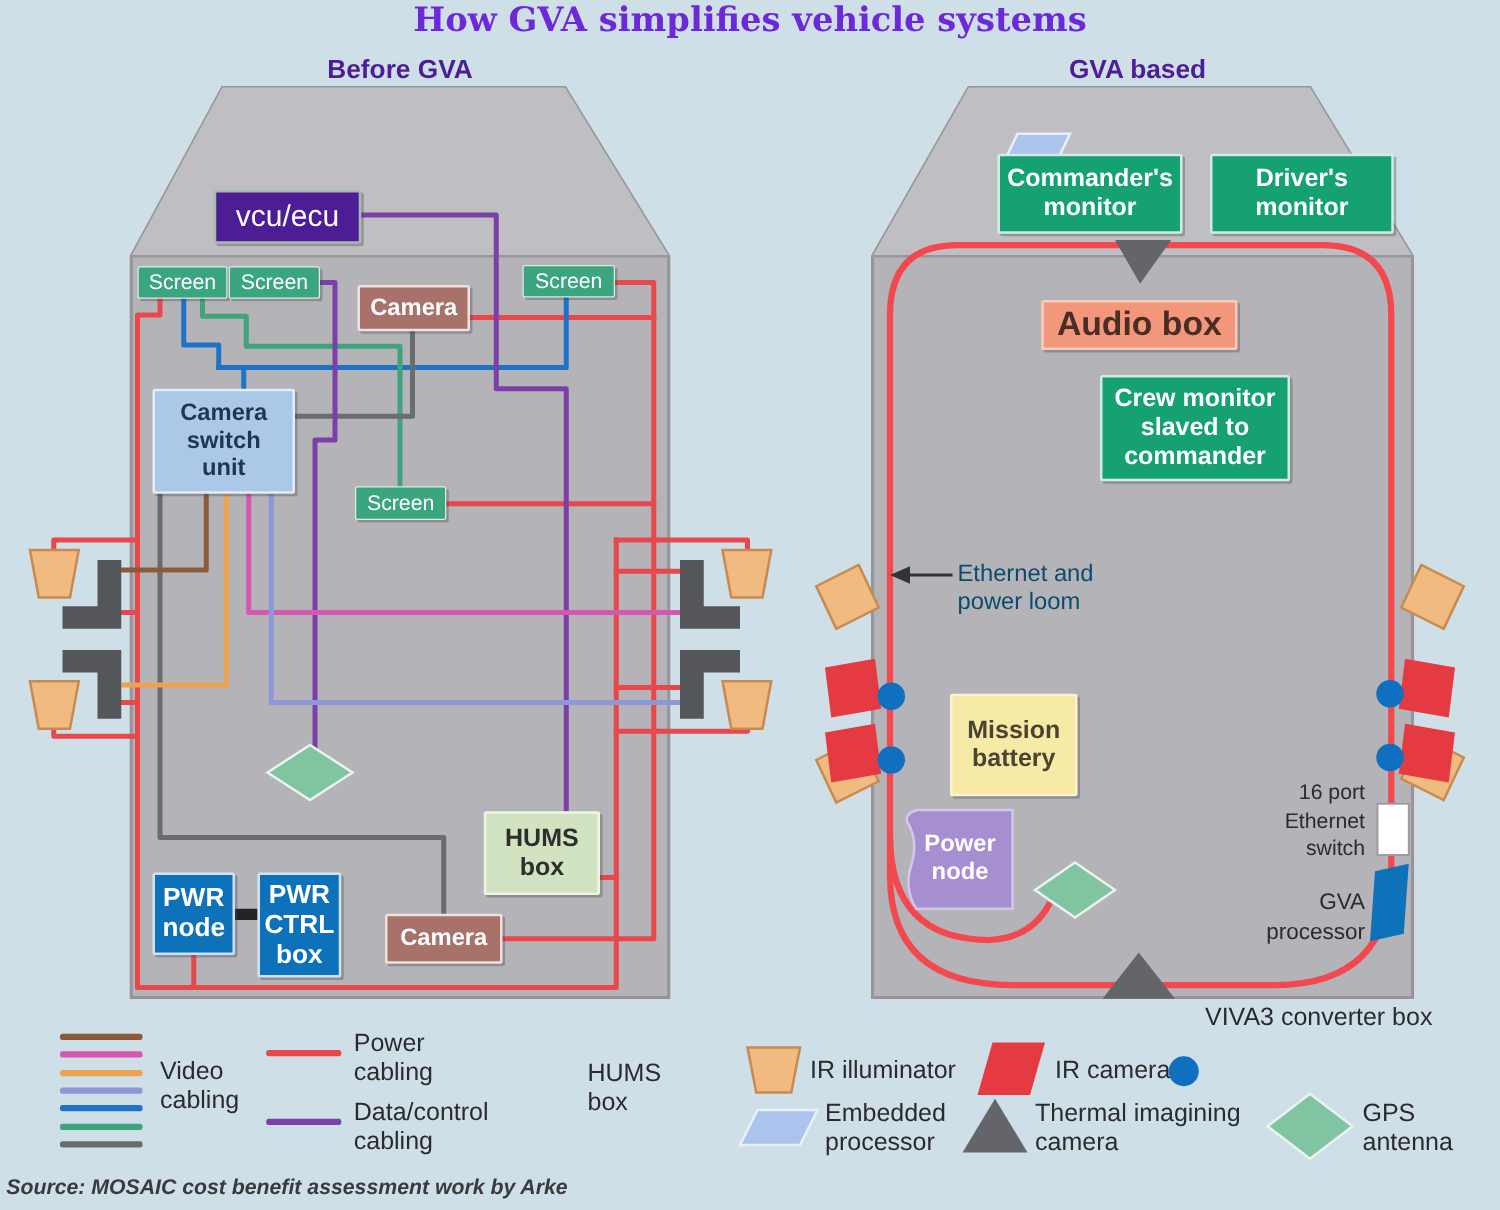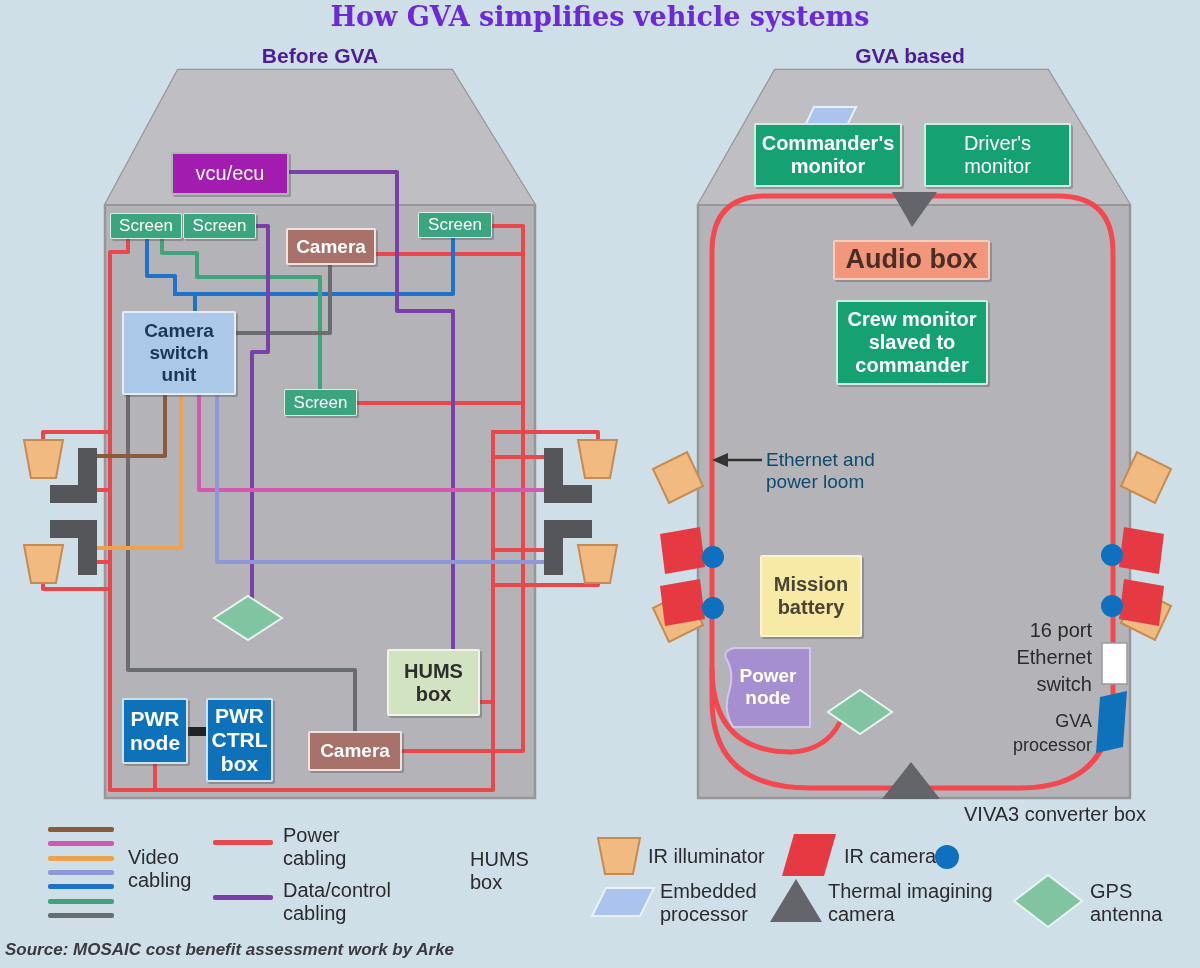--- a/index.html
+++ b/index.html
@@ -3,21 +3,21 @@
 <meta charset="utf-8">
 <style>
   html,body{margin:0;padding:0;}
   #stage{position:relative;width:1200px;height:968px;background:#cfdfe8;overflow:hidden;
          font-family:"Liberation Sans",sans-serif;}
   #bg{position:absolute;left:0;top:0;width:1200px;height:968px;}
   .lbl{position:absolute;display:flex;align-items:center;justify-content:center;
        text-align:center;white-space:pre-line;line-height:1.15;box-sizing:border-box;}
   .box{border:2px solid rgba(255,255,255,.8);border-radius:2px;
        box-shadow:2px 2px 0 rgba(70,70,75,.35);}
-  .green{background:#16a173;color:#fff;}
+  .green{background:#16a173;color:#fff;margin-left:44px;}
   .screen{background:#3ba57f;color:#fff;font-size:17px;font-weight:400;border-width:1.5px;}
   .brown{background:#a8716a;color:#fff;font-size:19px;font-weight:600;}
   .blue{background:#0e72bb;color:#fff;font-size:21px;font-weight:700;}
   .title{font-family:"DejaVu Serif","Liberation Serif",serif;font-weight:bold;
          font-size:27px;color:#6d28d9;}
   .sub{font-weight:bold;font-size:21px;color:#4c1d95;}
   .legtxt{color:#2b2b2e;font-size:20px;justify-content:flex-start;text-align:left;}
   .vline{position:absolute;width:66px;height:5px;border-radius:2px;}
   .c0{background:#8a5a3a}.c1{background:#d457b0}.c2{background:#eda24e}.c3{background:#8e97d8}
   .c4{background:#1e72c8}.c5{background:#3fa37c}.c6{background:#6a6d70}
@@ -144,53 +144,53 @@
     <polygon points="606,888 654,888 640,916 592,916" fill="#aac4ee" stroke="#e9f0fc" stroke-width="2"></polygon>
     <polygon points="796,879 770,922 822,922" fill="#63656a"></polygon>
     <polygon points="1048,875 1082,901 1048,927 1014,901" fill="#80c4a2" stroke="#e9f4ee" stroke-width="2"></polygon>
   </g>
 </svg>
 
 <div class="lbl title" style="left:0;top:10;width:1200px;height:34px">How GVA simplifies vehicle systems</div>
 <div class="lbl sub" style="left:240px;top:44px;width:160px;height:24px">Before GVA</div>
 <div class="lbl sub" style="left:830px;top:44px;width:160px;height:24px">GVA based</div>
 
-<div class="lbl box" style="left:171px;top:152px;width:118px;height:43px;background:#a21caf;color:#fff;font-size:20px;border-color:#a9b8b1">vcu/ecu</div>
+<div class="lbl box" style="left:171px;top:152px;width:118px;height:43px;background:#4c1d95;color:#fff;font-size:24px;border-color:#a9b8b1">vcu/ecu</div>
 <div class="lbl box screen" style="left:110px;top:213px;width:72px;height:26px">Screen</div>
 <div class="lbl box screen" style="left:183px;top:213px;width:73px;height:26px">Screen</div>
 <div class="lbl box screen" style="left:418px;top:212px;width:74px;height:26px">Screen</div>
 <div class="lbl box brown" style="left:286px;top:228px;width:90px;height:37px">Camera</div>
 <div class="lbl box" style="left:122px;top:311px;width:114px;height:84px;background:#abc8e8;color:#1d3557;font-size:19px;font-weight:600;border-color:#e2edf8">Camera
 switch
 unit</div>
 <div class="lbl box screen" style="left:284px;top:389px;width:73px;height:27px">Screen</div>
 <div class="lbl box" style="left:387px;top:649px;width:93px;height:67px;background:#d2e3c1;color:#2e2e2e;font-size:20px;font-weight:600;border-color:#eef5e5">HUMS
 box</div>
 <div class="lbl box blue" style="left:122px;top:698px;width:66px;height:66px">PWR
 node</div>
 <div class="lbl box blue" style="left:206px;top:698px;width:67px;height:84px">PWR
 CTRL
 box</div>
 <div class="lbl box brown" style="left:308px;top:731px;width:94px;height:40px">Camera</div>
 
 <div class="lbl box green" style="left:754px;top:123px;width:148px;height:64px;font-size:20px;font-weight:600">Commander's
 monitor</div>
-<div class="lbl box green" style="left:924px;top:123px;width:147px;height:64px;font-size:20px;font-weight:400">Driver's
+<div class="lbl box green" style="left:924px;top:123px;width:147px;height:64px;font-size:20px;font-weight:700">Driver's
 monitor</div>
 <div class="lbl box" style="left:833px;top:240px;width:157px;height:40px;background:#f2977c;color:#4a2d24;font-size:27px;font-weight:600;border-color:#f9cdbc">Audio box</div>
 <div class="lbl box green" style="left:836px;top:300px;width:152px;height:85px;font-size:20px;font-weight:600">Crew monitor
 slaved to
 commander</div>
 <div class="lbl" style="left:766px;top:444px;width:150px;height:54px;justify-content:flex-start;text-align:left;color:#0c4a6e;font-size:19px">Ethernet and
 power loom</div>
 <div class="lbl box" style="left:760px;top:555px;width:102px;height:82px;background:#f7e9a6;color:#4c4433;font-size:20px;font-weight:600;border-color:#fbf3d2">Mission
 battery</div>
 <div class="lbl" style="left:726px;top:656px;width:84px;height:62px;color:#fff;font-size:19px;font-weight:600">Power
 node</div>
-<div class="lbl" style="left:980px;top:618px;width:112px;height:78px;justify-content:flex-end;text-align:right;color:#2b2b2e;font-size:20px;line-height:1.35">16 port
+<div class="lbl" style="left:980px;top:618px;width:112px;height:78px;justify-content:flex-end;text-align:right;color:#2b2b2e;font-size:17px;line-height:1.35">16 port
 Ethernet
 switch</div>
 <div class="lbl" style="left:980px;top:706px;width:112px;height:54px;justify-content:flex-end;text-align:right;color:#2b2b2e;font-size:18px;line-height:1.35">GVA
 processor</div>
 
 <div class="vline c0" style="left:48px;top:827px"></div>
 <div class="vline c1" style="left:48px;top:841px"></div>
 <div class="vline c2" style="left:48px;top:856px"></div>
 <div class="vline c3" style="left:48px;top:870px"></div>
 <div class="vline c4" style="left:48px;top:884px"></div>

